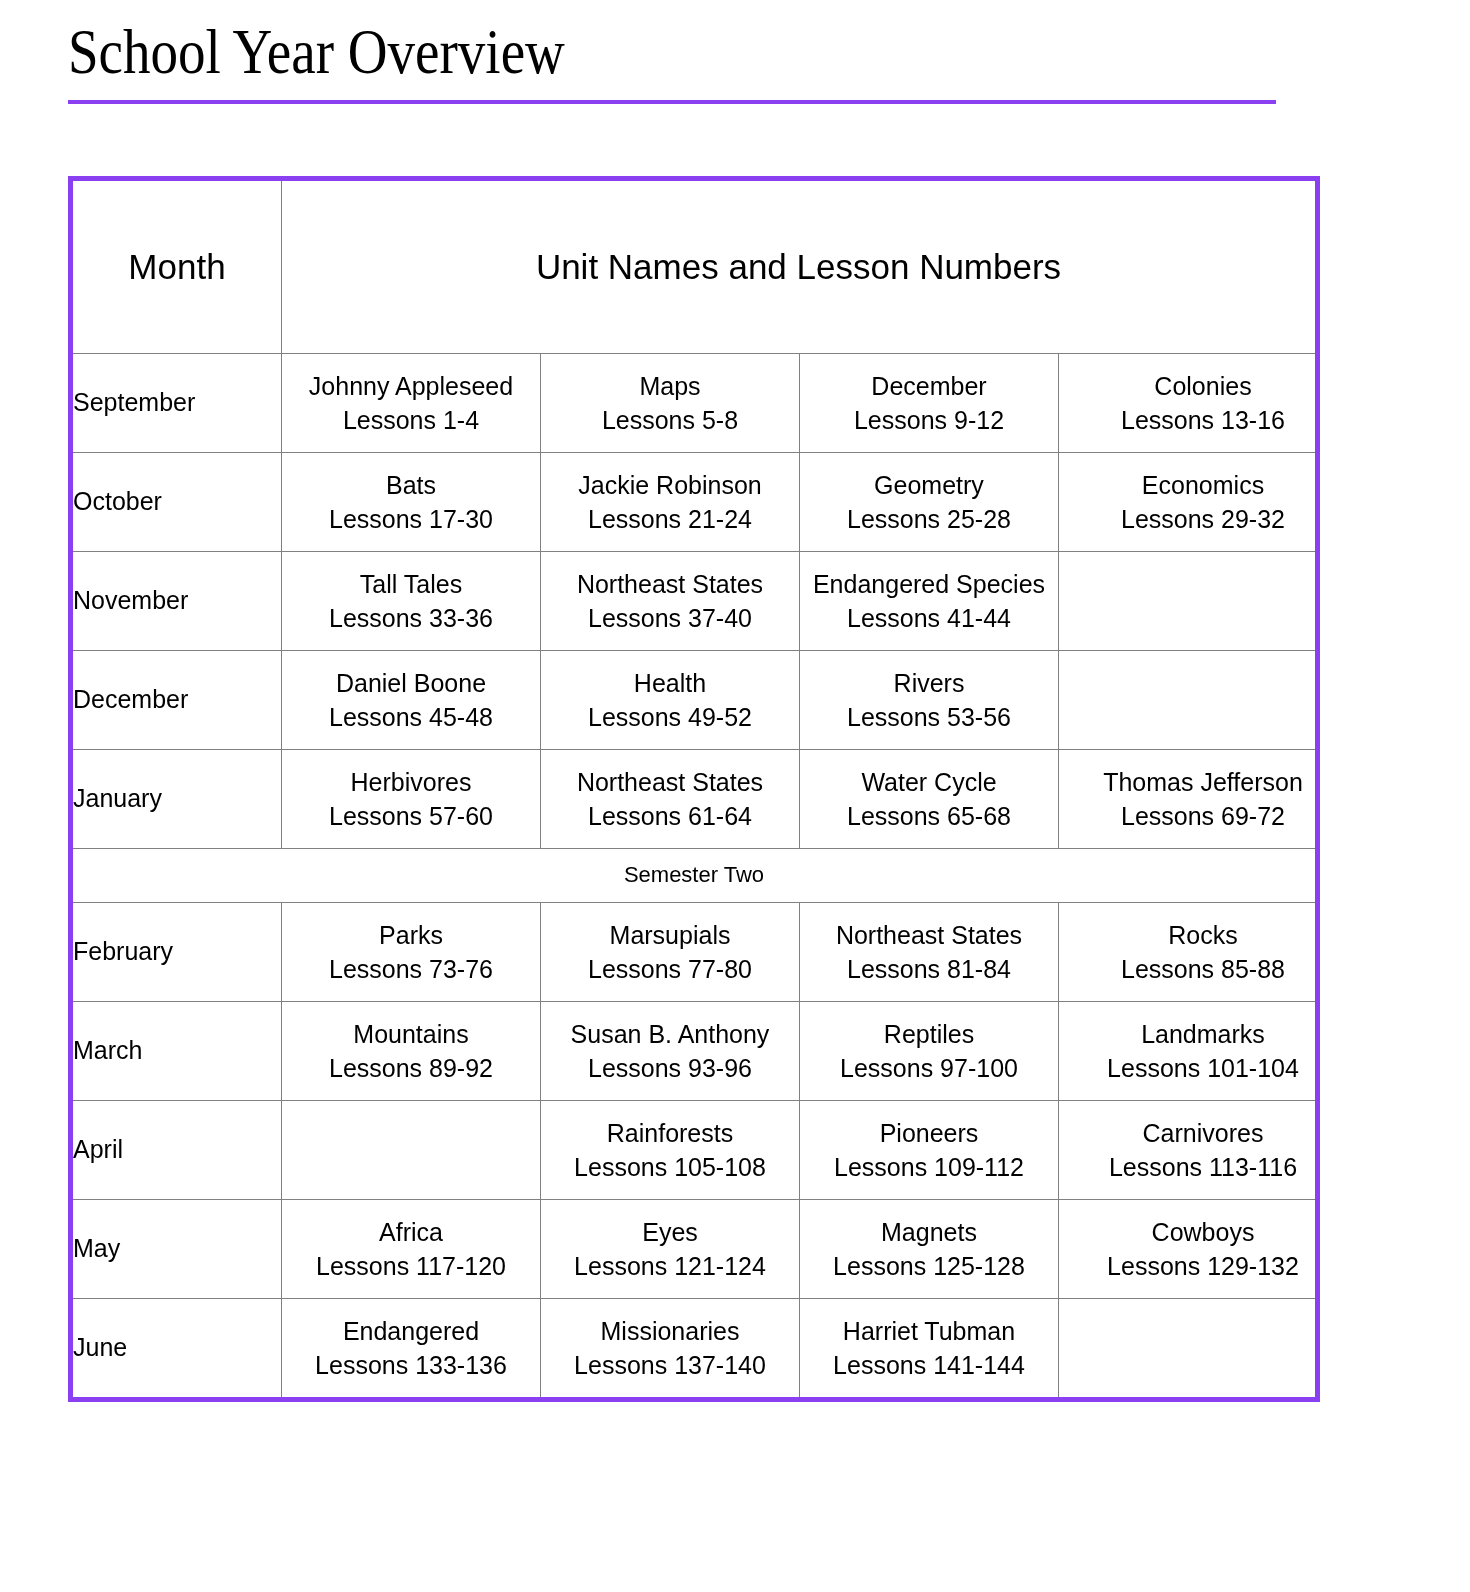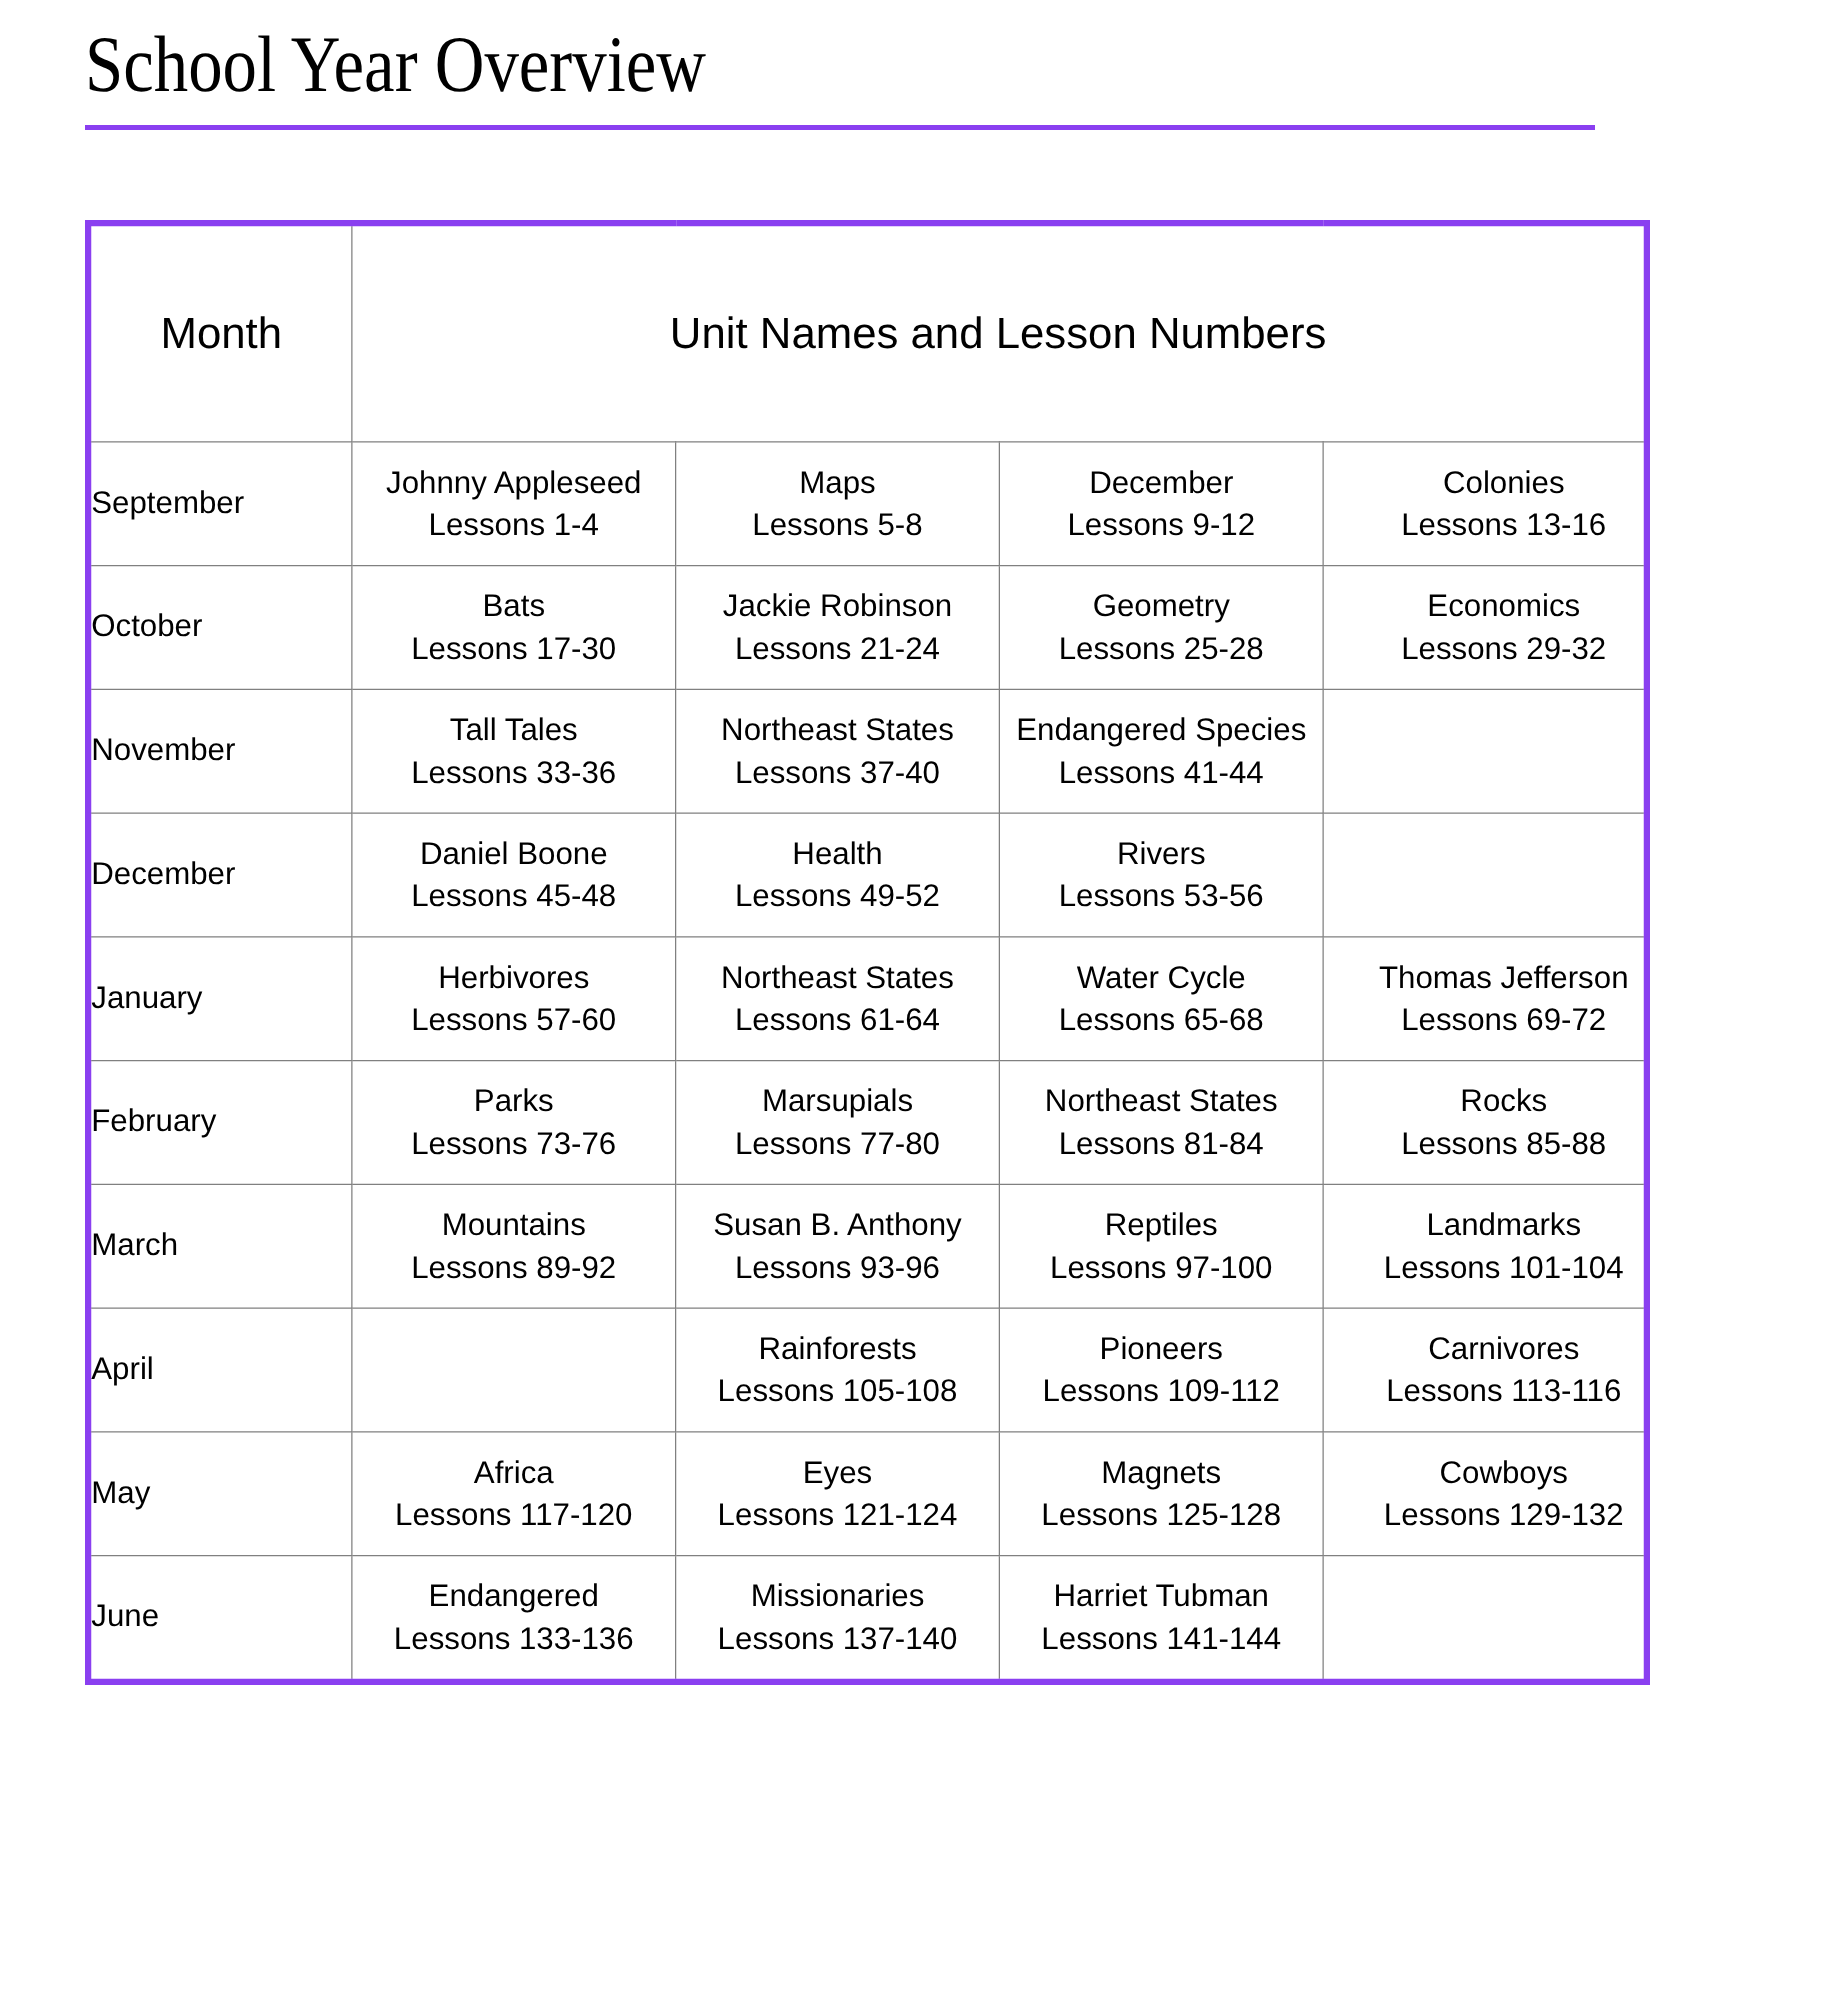--- a/index.html
+++ b/index.html
@@ -264,20 +264,23 @@
             </td>
             <td class="unit-cell" style="border-color: rgb(128, 128, 128);">
               <span class="unit-name">Water Cycle</span>
               <span class="unit-lessons">Lessons 65-68</span>
             </td>
             <td class="unit-cell last" style="border-top-color: rgb(128, 128, 128); border-right: none; border-bottom-color: rgb(128, 128, 128); border-left-color: rgb(128, 128, 128);">
               <span class="unit-name">Thomas Jefferson</span>
               <span class="unit-lessons">Lessons 69-72</span>
             </td>
           </tr>
+          <tr class="semester-row">
+            <td colspan="5" style="border-top-color: rgb(128, 128, 128); border-right: none; border-bottom-color: rgb(128, 128, 128); border-left: none;"><span class="semester-text">Semester Two</span></td>
+          </tr>
           <tr class="month-row">
             <td class="month-cell" style="border-top-color: rgb(128, 128, 128); border-right-color: rgb(128, 128, 128); border-bottom-color: rgb(128, 128, 128); border-left: none;"><span class="month-text">February</span></td>
             <td class="unit-cell" style="border-color: rgb(128, 128, 128);">
               <span class="unit-name">Parks</span>
               <span class="unit-lessons">Lessons 73-76</span>
             </td>
             <td class="unit-cell" style="border-color: rgb(128, 128, 128);">
               <span class="unit-name">Marsupials</span>
               <span class="unit-lessons">Lessons 77-80</span>
             </td>

